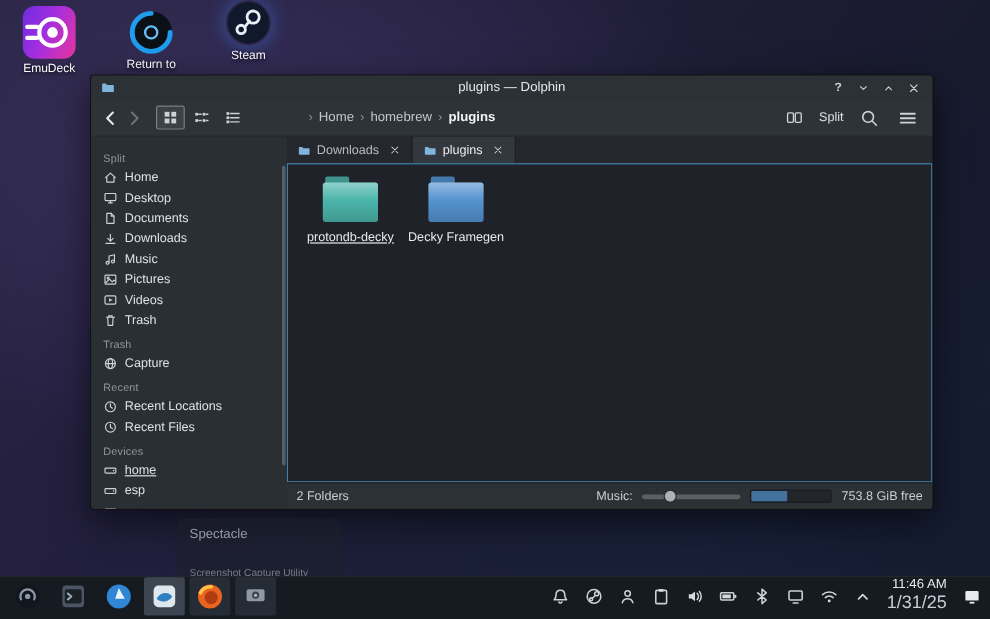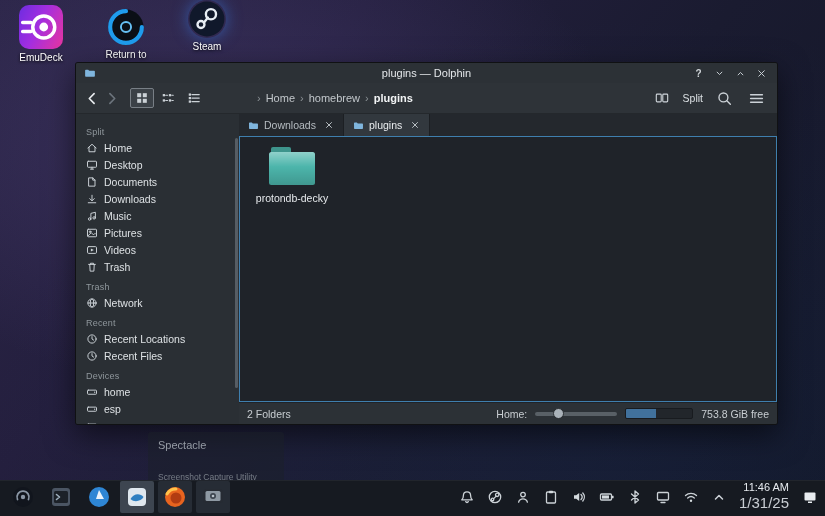--- a/index.html
+++ b/index.html
@@ -44,21 +44,21 @@
   .crumb.current{color:#f2f4f5;font-weight:bold}
   .tright{margin-left:auto;display:flex;align-items:center;gap:13px;padding-right:2px}
   .splitbtn{display:flex;align-items:center;gap:14px;font-size:10.5px;color:#dbe0e3}
   .splitbtn .icon{width:14px;height:14px}
 
   .bodyrow{flex:1;display:flex;min-height:0}
   .sidebar{position:relative;width:163px;flex:0 0 163px;background:#2a2f34;overflow:hidden;padding-top:6px;box-sizing:border-box}
   .sb-header{font-size:9px;color:#8f979c;margin:7px 0 3px 10px;height:9px;letter-spacing:.2px}
   .sb-item{height:17px;display:flex;align-items:center;gap:6px;padding-left:10px;font-size:10.5px;color:#dde1e4}
   .sb-ic{width:12px;height:12px;flex:0 0 12px}
-  .u{}
+  .u{text-decoration:underline}
   .sb-scroll{position:absolute;right:1px;top:24px;width:3px;height:250px;background:#565d64;border-radius:2px}
 
   .maincol{flex:1;display:flex;flex-direction:column;min-width:0}
   .tabbar{height:22px;flex:0 0 22px;display:flex;background:#24282d;align-items:stretch}
   .tab{display:flex;align-items:center;gap:5px;padding:0 9px;font-size:10.5px;color:#b6bcc1;background:#24282d;border-right:1px solid #1c1f23}
   .tab.active{background:#32383e;color:#e9ecee}
   .ticon{width:11px;height:11px}
   .tclose{width:10px;height:10px;margin-left:3px}
   .view{flex:1;border:1px solid #3f7fae;background:#1f2329;display:flex;align-items:flex-start;padding:8px 0 0 8px;box-sizing:border-box;min-height:0}
   .fitem{width:88px;display:flex;flex-direction:column;align-items:center;padding-top:2px}
@@ -321,21 +321,21 @@
             </div>
             <div class="sb-header">Trash</div>
             <div class="sb-item">
               <span class="icon sb-ic">
                 <svg viewBox="0 0 16 16">
                   <circle cx="8" cy="8" r="5.5"></circle>
                   <ellipse cx="8" cy="8" rx="2.4" ry="5.5"></ellipse>
                   <path d="M2.5 8h11"></path>
                 </svg>
               </span>
-              <span class="sb-lb">Network</span>
+              <span class="sb-lb">Capture</span>
             </div>
             <div class="sb-header">Recent</div>
             <div class="sb-item">
               <span class="icon sb-ic">
                 <svg viewBox="0 0 16 16">
                   <circle cx="8" cy="8" r="5.5"></circle>
                   <path d="M8 4.8V8l2.2 1.5"></path>
                 </svg>
               </span>
               <span class="sb-lb">Recent Locations</span>
@@ -411,26 +411,33 @@
         </div>
 
         <div class="view">
           <div class="fitem" style="--fc: #4cb5ab;">
             <div class="ficon">
                 <div class="ftab"></div>
                 <div class="fbody"></div>
               </div>
             <div class="flabel u">protondb-decky</div>
           </div>
+          <div class="fitem" style="--fc: #5593d0;">
+            <div class="ficon">
+                <div class="ftab"></div>
+                <div class="fbody"></div>
+              </div>
+            <div class="flabel">Decky Framegen</div>
+          </div>
         </div>
 
         <div class="statusbar">
           <span>2 Folders</span>
           <div class="zgroup">
-            <span>Home:</span>
+            <span>Music:</span>
             <div class="slider">
                 <div class="shandle" id="zoom-handle" style="left: 22%;"></div>
               </div>
             <div class="capacity">
                 <div class="cfill" id="cap-fill" style="width: 45%;"></div>
               </div>
             <span>753.8 GiB free</span>
           </div>
         </div>
       </div>

